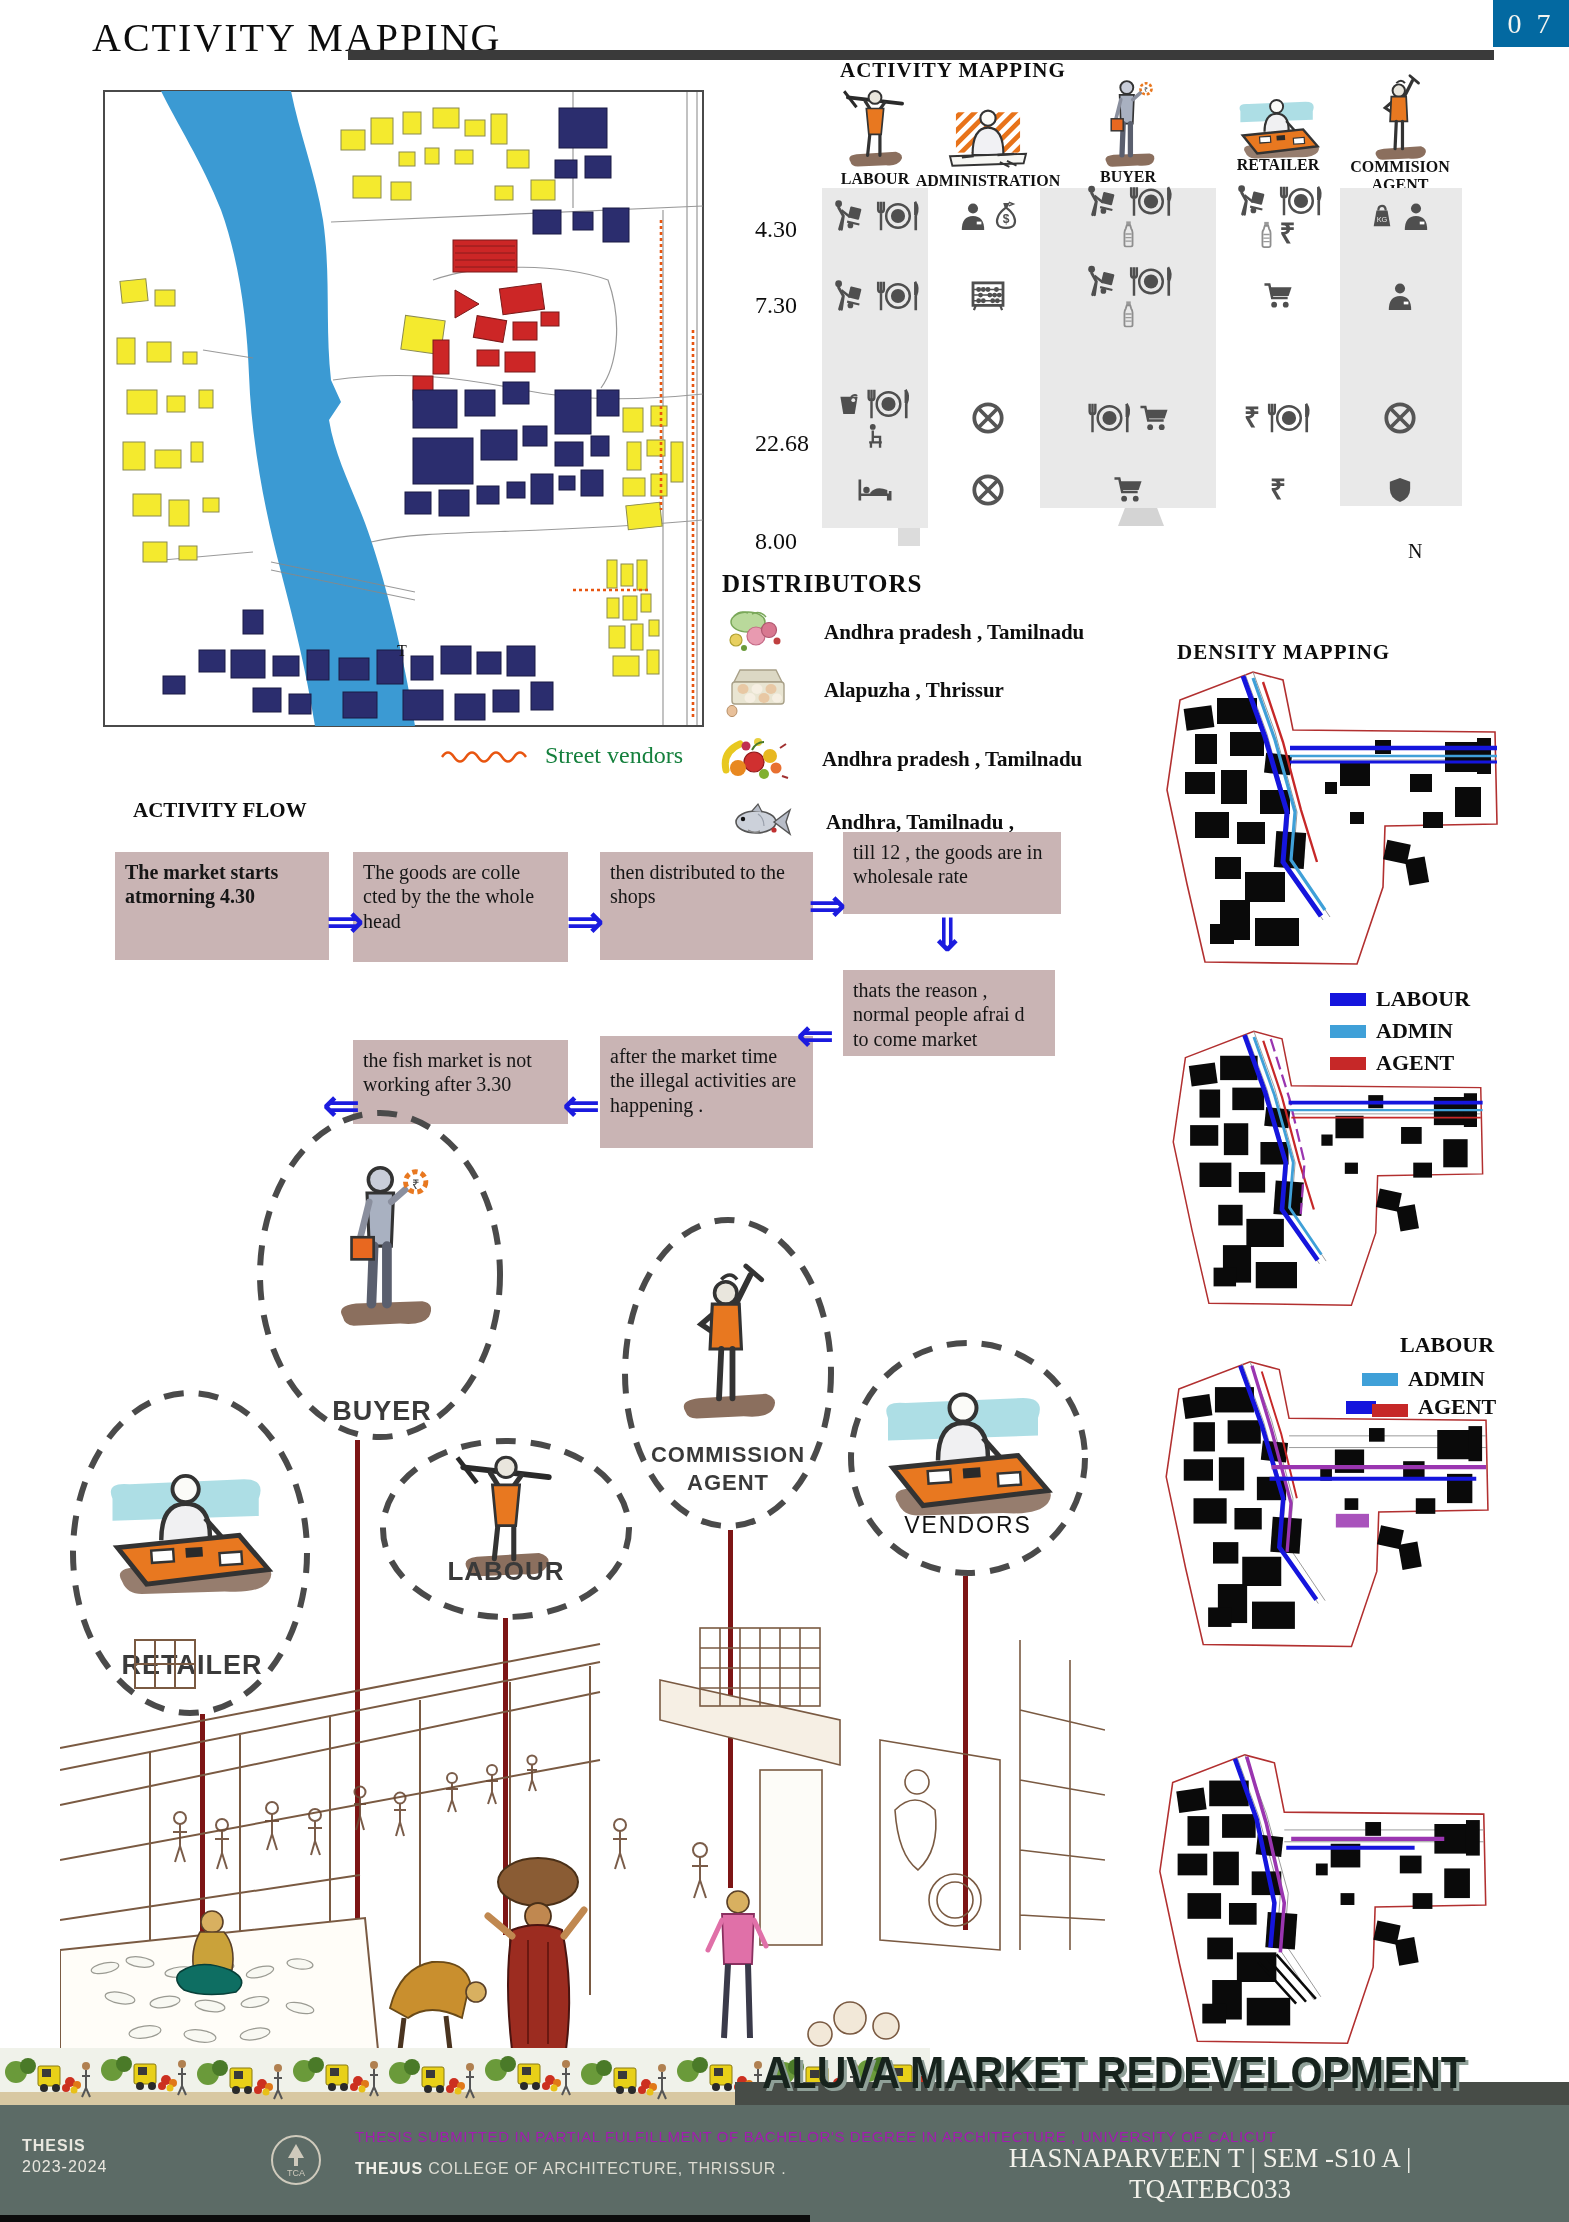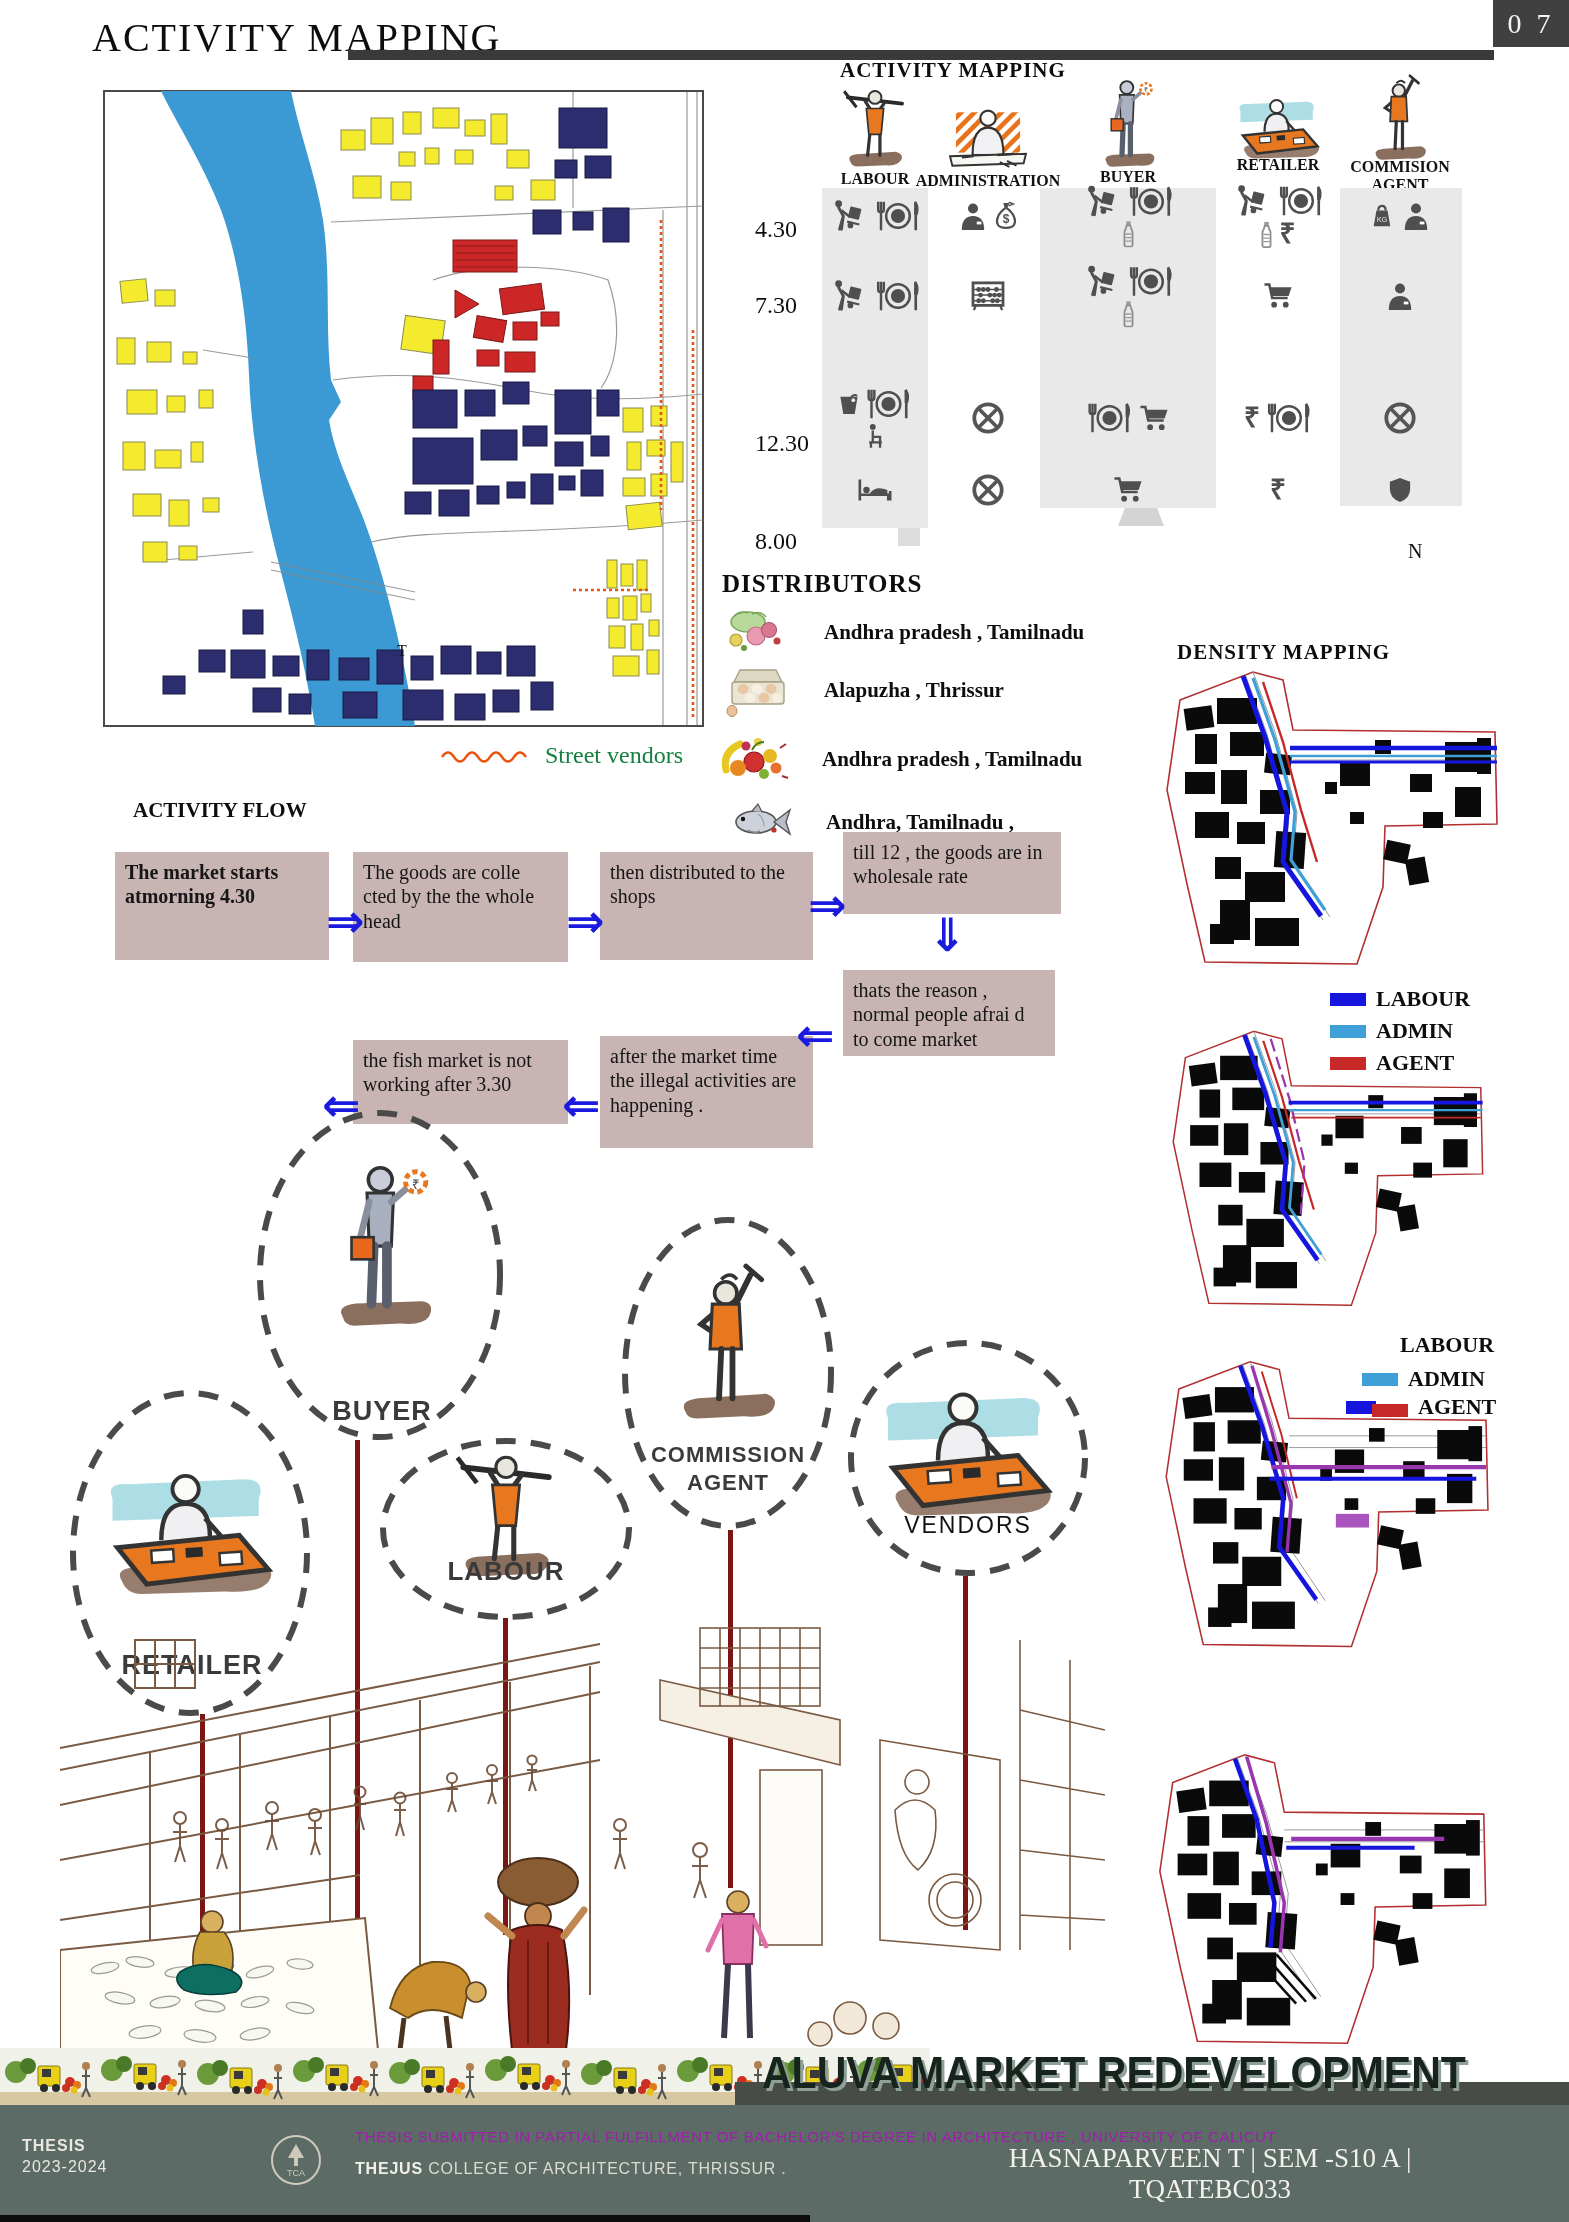--- a/index.html
+++ b/index.html
@@ -5,21 +5,21 @@
   html,body{margin:0;padding:0;background:#fff;}
   #page{position:relative;width:1569px;height:2222px;background:#fff;overflow:hidden;
         font-family:"Liberation Serif",serif;color:#111;}
   .abs{position:absolute;}
   .serif{font-family:"Liberation Serif",serif;}
   .sans{font-family:"Liberation Sans",sans-serif;}
 
   
   .main-title{left:92px;top:14px;font-size:40px;letter-spacing:2px;color:#0d0d0d;}
   .title-bar{left:348px;top:50px;width:1146px;height:10px;background:#3a3a3a;}
-  .page-no-box{left:1493px;top:0;width:76px;height:47px;background:#404040;
+  .page-no-box{left:1493px;top:0;width:76px;height:47px;background:#0369a1;
                color:#f4f4f0;font-size:28px;text-align:center;line-height:47px;letter-spacing:4px;}
 
   
   .site-map{left:103px;top:90px;}
 
   .street-vendor-legend{left:440px;top:742px;width:330px;height:30px;}
   .street-vendor-legend .label{position:absolute;left:105px;top:0;font-size:24px;color:#15803d;}
 
   
   .sec-title{font-weight:bold;color:#0d0d0d;}
@@ -338,21 +338,21 @@
 AGENT</div>
 
   <div class="abs col-bg" style="left:822px;top:188px;width:106px;height:340px"></div>
   <div class="abs col-bg" style="left:1040px;top:188px;width:176px;height:320px"></div>
   <div class="abs col-bg" style="left:1340px;top:188px;width:122px;height:318px"></div>
   <div class="abs" style="left:898px;top:528px;width:22px;height:18px;background:#dcdcdc"></div>
   <div class="abs" style="left:1118px;top:508px;width:46px;height:18px;background:#d4d4d4;clip-path:polygon(15% 0,85% 0,100% 100%,0 100%)"></div>
 
   <div class="abs time-label serif" style="left:736px;top:216px">4.30</div>
   <div class="abs time-label serif" style="left:736px;top:292px">7.30</div>
-  <div class="abs time-label serif" style="left:742px;top:430px">12.30</div>
+  <div class="abs time-label serif" style="left:742px;top:430px">22.68</div>
   <div class="abs time-label serif" style="left:736px;top:528px">8.00</div>
   <div class="abs serif north-label">N</div>
 
   <div class="abs dist-title sec-title serif">DISTRIBUTORS</div>
 
   <div class="dist-item" style="left:722px;top:606px">
     <svg width="70" height="52">
       <ellipse cx="26" cy="16" rx="17" ry="10" fill="#b9d99b" stroke="#7aa85a" stroke-width="1.5"></ellipse>
       <path d="M12 10 Q18 4 26 7 M30 8 Q38 4 44 11" stroke="#7aa85a" stroke-width="1.5" fill="none"></path>
       <circle cx="34" cy="30" r="9" fill="#e89ab0" stroke="#c56a86" stroke-width="1.2"></circle>

